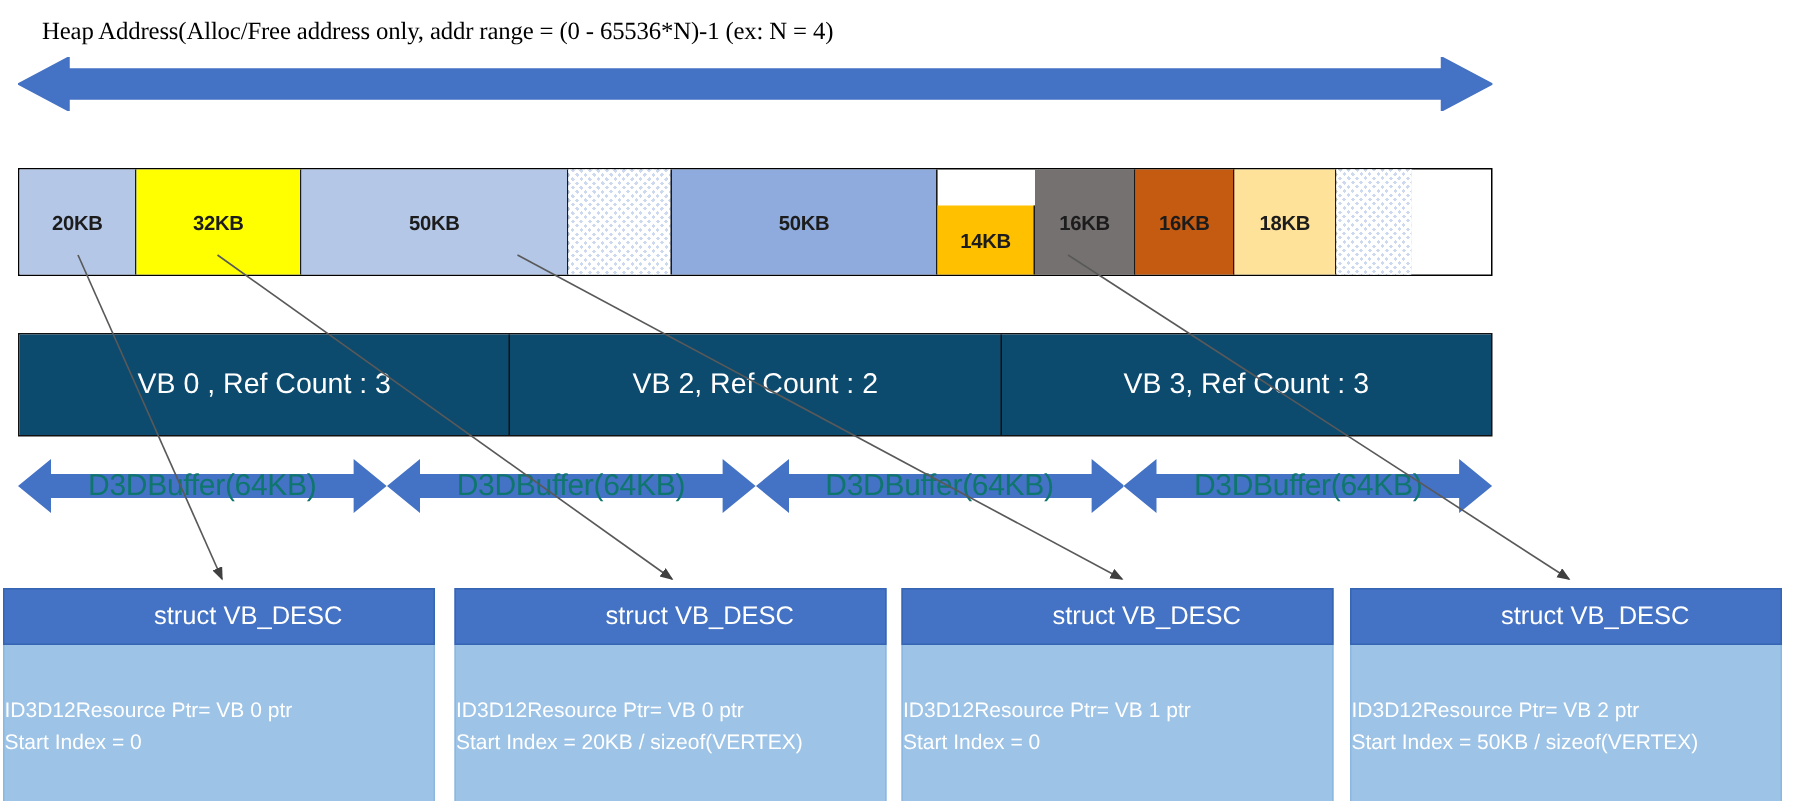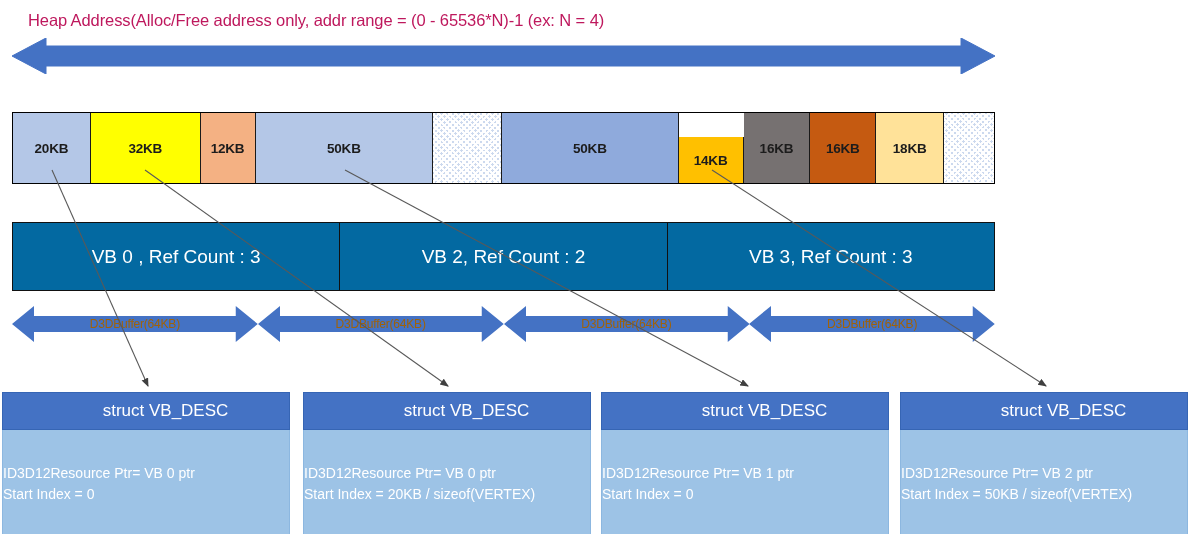--- a/index.html
+++ b/index.html
@@ -8,22 +8,23 @@
     background:#ffffff;
     font-family:"Liberation Sans", sans-serif;
     position:relative;
     overflow:hidden;
   }
   #stage{position:absolute;left:0;top:0;width:1200px;height:534px;}
 
   
   .title{
     position:absolute;left:28px;top:11px;
-    font-size:16.5px;color:#be185d;white-space:nowrap;
+    font-size:16.5px;color:#000000;white-space:nowrap;
     letter-spacing:-0.1px;
+    font-family:Liberation Serif, serif;
   }
 
   
   .bigarrow{
     position:absolute;left:12px;top:38px;width:983px;height:36px;
   }
 
   
   .heap{
     position:absolute;left:12px;top:112px;width:983px;height:72px;
@@ -48,33 +49,33 @@
   
   .vbrow{
     position:absolute;left:12px;top:222px;width:983px;height:69px;
     box-sizing:border-box;border:1.5px solid #111;
     display:flex;
   }
   .vbcell{
     flex:1 1 0;
     box-sizing:border-box;
     border-right:1.5px solid #111;
-    background:#0369a1;
+    background:#0c4a6e;
     display:flex;align-items:center;justify-content:center;
     color:#ffffff;font-size:19px;letter-spacing:0px;
   }
   .vbcell:last-child{border-right:none;}
 
   
   .bufrow{position:absolute;left:12px;top:306px;width:983px;height:36px;}
   .bufwrap{position:absolute;top:0;height:36px;}
   .buflabel{
     position:absolute;left:0;top:0;width:100%;height:36px;
     display:flex;align-items:center;justify-content:center;
-    font-size:12px;color:#a16207;letter-spacing:-0.2px;
+    font-size:20px;color:#0f766e;letter-spacing:-0.2px;
     pointer-events:none;
   }
 
   
   .card{position:absolute;top:392px;width:288px;}
   .card .hd{
     height:38px;background:#4472c4;border:1px solid #3665b4;
     box-sizing:border-box;
     display:flex;align-items:center;justify-content:center;
     color:#ffffff;font-size:17px;padding-left:39px;
@@ -97,21 +98,20 @@
 
   <div class="bigarrow">
     <svg width="983" height="36" viewBox="0 0 983 36" xmlns="http://www.w3.org/2000/svg">
       <polygon points="0,18 34,0 34,8 949,8 949,0 983,18 949,36 949,28 34,28 34,36" fill="#4472c4" stroke="#4472c4" stroke-width="1"></polygon>
     </svg>
   </div>
 
   <div class="heap" id="heap">
       <div class="blk" style="width: 78px; background: rgb(180, 199, 231);">20KB</div>
       <div class="blk" style="width: 110px; background: rgb(255, 255, 0);">32KB</div>
-      <div class="blk" style="width: 55px; background: rgb(244, 177, 131);">12KB</div>
       <div class="blk" style="width: 178px; background: rgb(180, 199, 231);">50KB</div>
       <div class="blk free" style="width: 69px;"></div>
       <div class="blk" style="width: 177px; background: rgb(143, 170, 220);">50KB</div>
       <div class="blk" style="width: 65px; background: rgb(255, 192, 0); margin-top: 24px;">14KB</div>
       <div class="blk" style="width: 67px; background: rgb(118, 113, 113);">16KB</div>
       <div class="blk" style="width: 66px; background: rgb(197, 90, 17);">16KB</div>
       <div class="blk" style="width: 68px; background: rgb(255, 226, 153);">18KB</div>
       <div class="blk free" style="width: 50px;"></div>
     </div>
 

